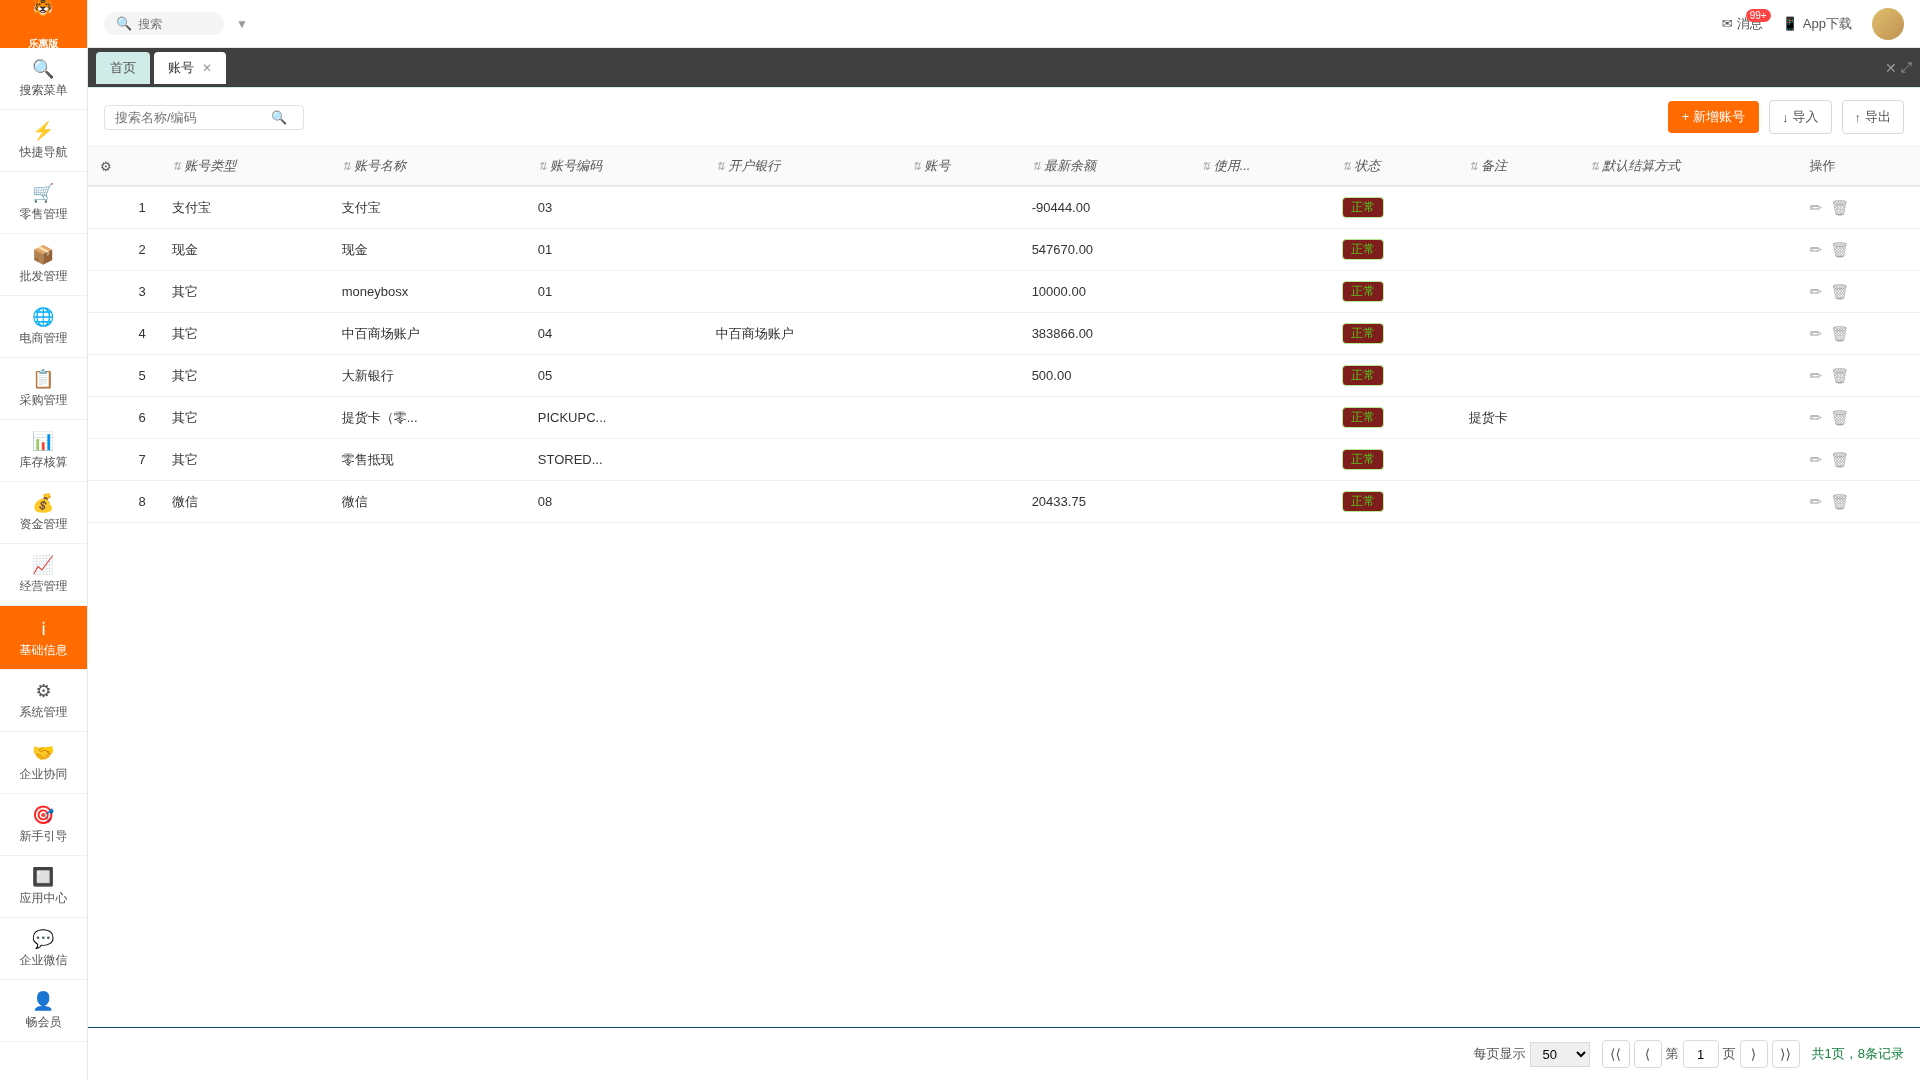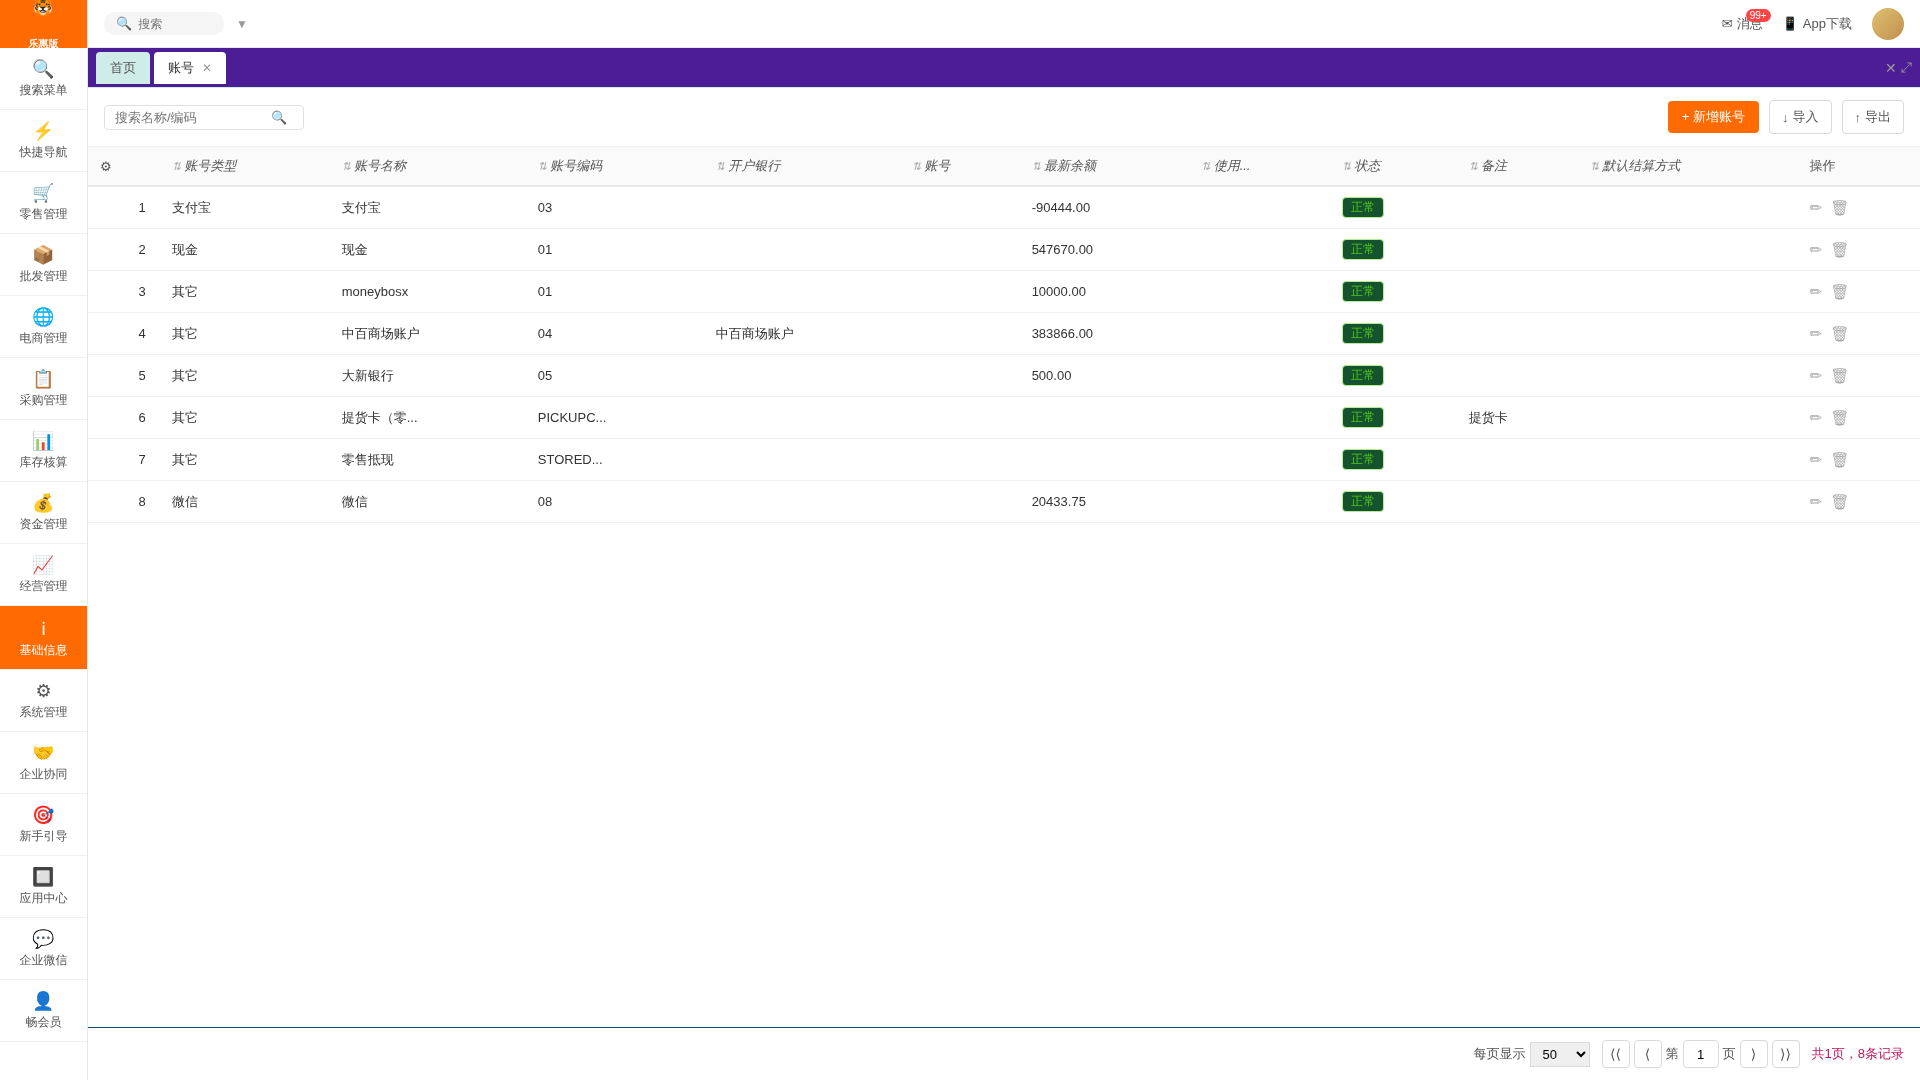--- a/index.html
+++ b/index.html
@@ -100,21 +100,21 @@
     .app-download {
       display: flex; align-items: center; gap: 4px; color: #555; font-size: 13px; cursor: pointer;
     }
     .user-avatar {
       width: 32px; height: 32px; border-radius: 50%; background: #ddd; overflow: hidden;
     }
 
     
     .tab-bar {
       height: 40px;
-      background: #4c1d95;
+      background: #404040;
       display: flex;
       align-items: center;
       padding: 0 8px;
       border-bottom: 1px solid #d0ece8;
       flex-shrink: 0;
       gap: 4px;
     }
     .tab-item {
       height: 32px;
       display: flex;
@@ -206,21 +206,21 @@
       border-bottom: 1px solid #f0f0f0;
     }
     tbody td {
       padding: 10px 12px;
       color: #333;
       white-space: nowrap;
     }
     .td-center { text-align: center; }
     .settings-icon-cell { color: #999; font-size: 16px; }
     .status-badge {
-      display: inline-block; background: #14532d; color: #52c41a; border: 1px solid #b7eb8f;
+      display: inline-block; background: #7f1d1d; color: #52c41a; border: 1px solid #b7eb8f;
       border-radius: 4px; padding: 1px 8px; font-size: 12px;
     }
     .action-icons { display: flex; gap: 8px; align-items: center; }
     .action-icon { color: #aaa; cursor: pointer; font-size: 15px; }
 
     
     .footer-pagination {
       display: flex; align-items: center; justify-content: flex-end; padding: 12px 16px;
       border-top: 1px solid #0c4a6e; gap: 12px; font-size: 13px; color: #555; flex-shrink: 0;
     }
@@ -232,21 +232,21 @@
     }
     .pagination-controls { display: flex; align-items: center; gap: 4px; }
     .page-btn {
       width: 28px; height: 28px; border: 1px solid #d9d9d9; border-radius: 4px; background: #fff;
       cursor: pointer; display: flex; align-items: center; justify-content: center; font-size: 14px; color: #555;
     }
     .page-input {
       width: 36px; height: 28px; border: 1px solid #d9d9d9; border-radius: 4px; text-align: center;
       font-size: 13px; outline: none;
     }
-    .page-total { color: #be185d; }
+    .page-total { color: #15803d; }
 
     .chevron-icon { font-size: 12px; color: #999; }
   </style>
 </head>
 <body>
 
 <div class="sidebar">
   <div class="sidebar-logo">
     <span class="logo-icon">🐯</span>
     <span class="logo-sub">乐惠版</span>

